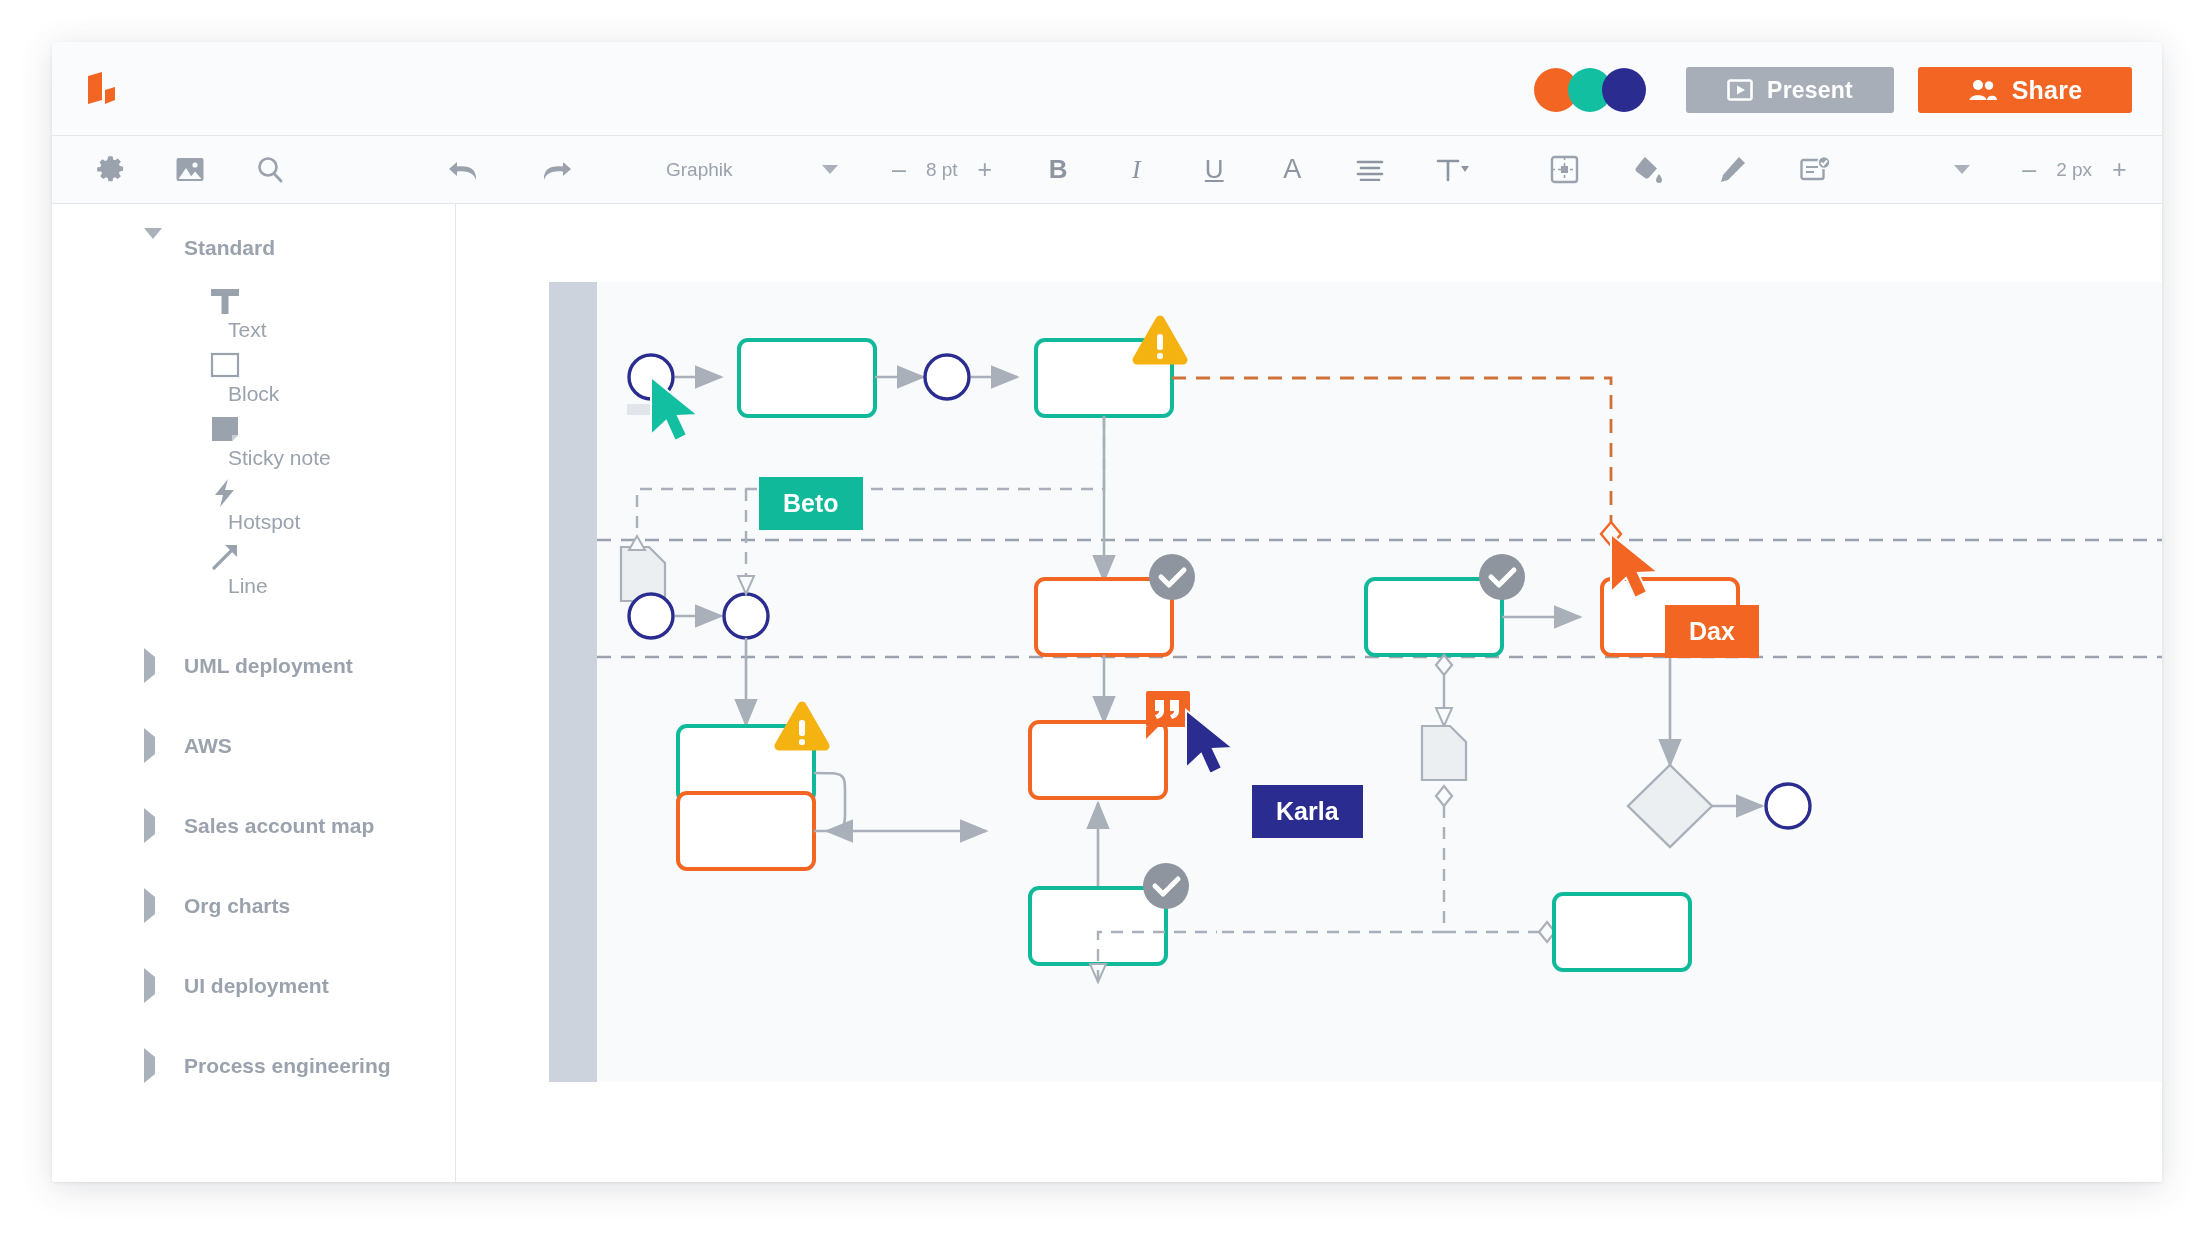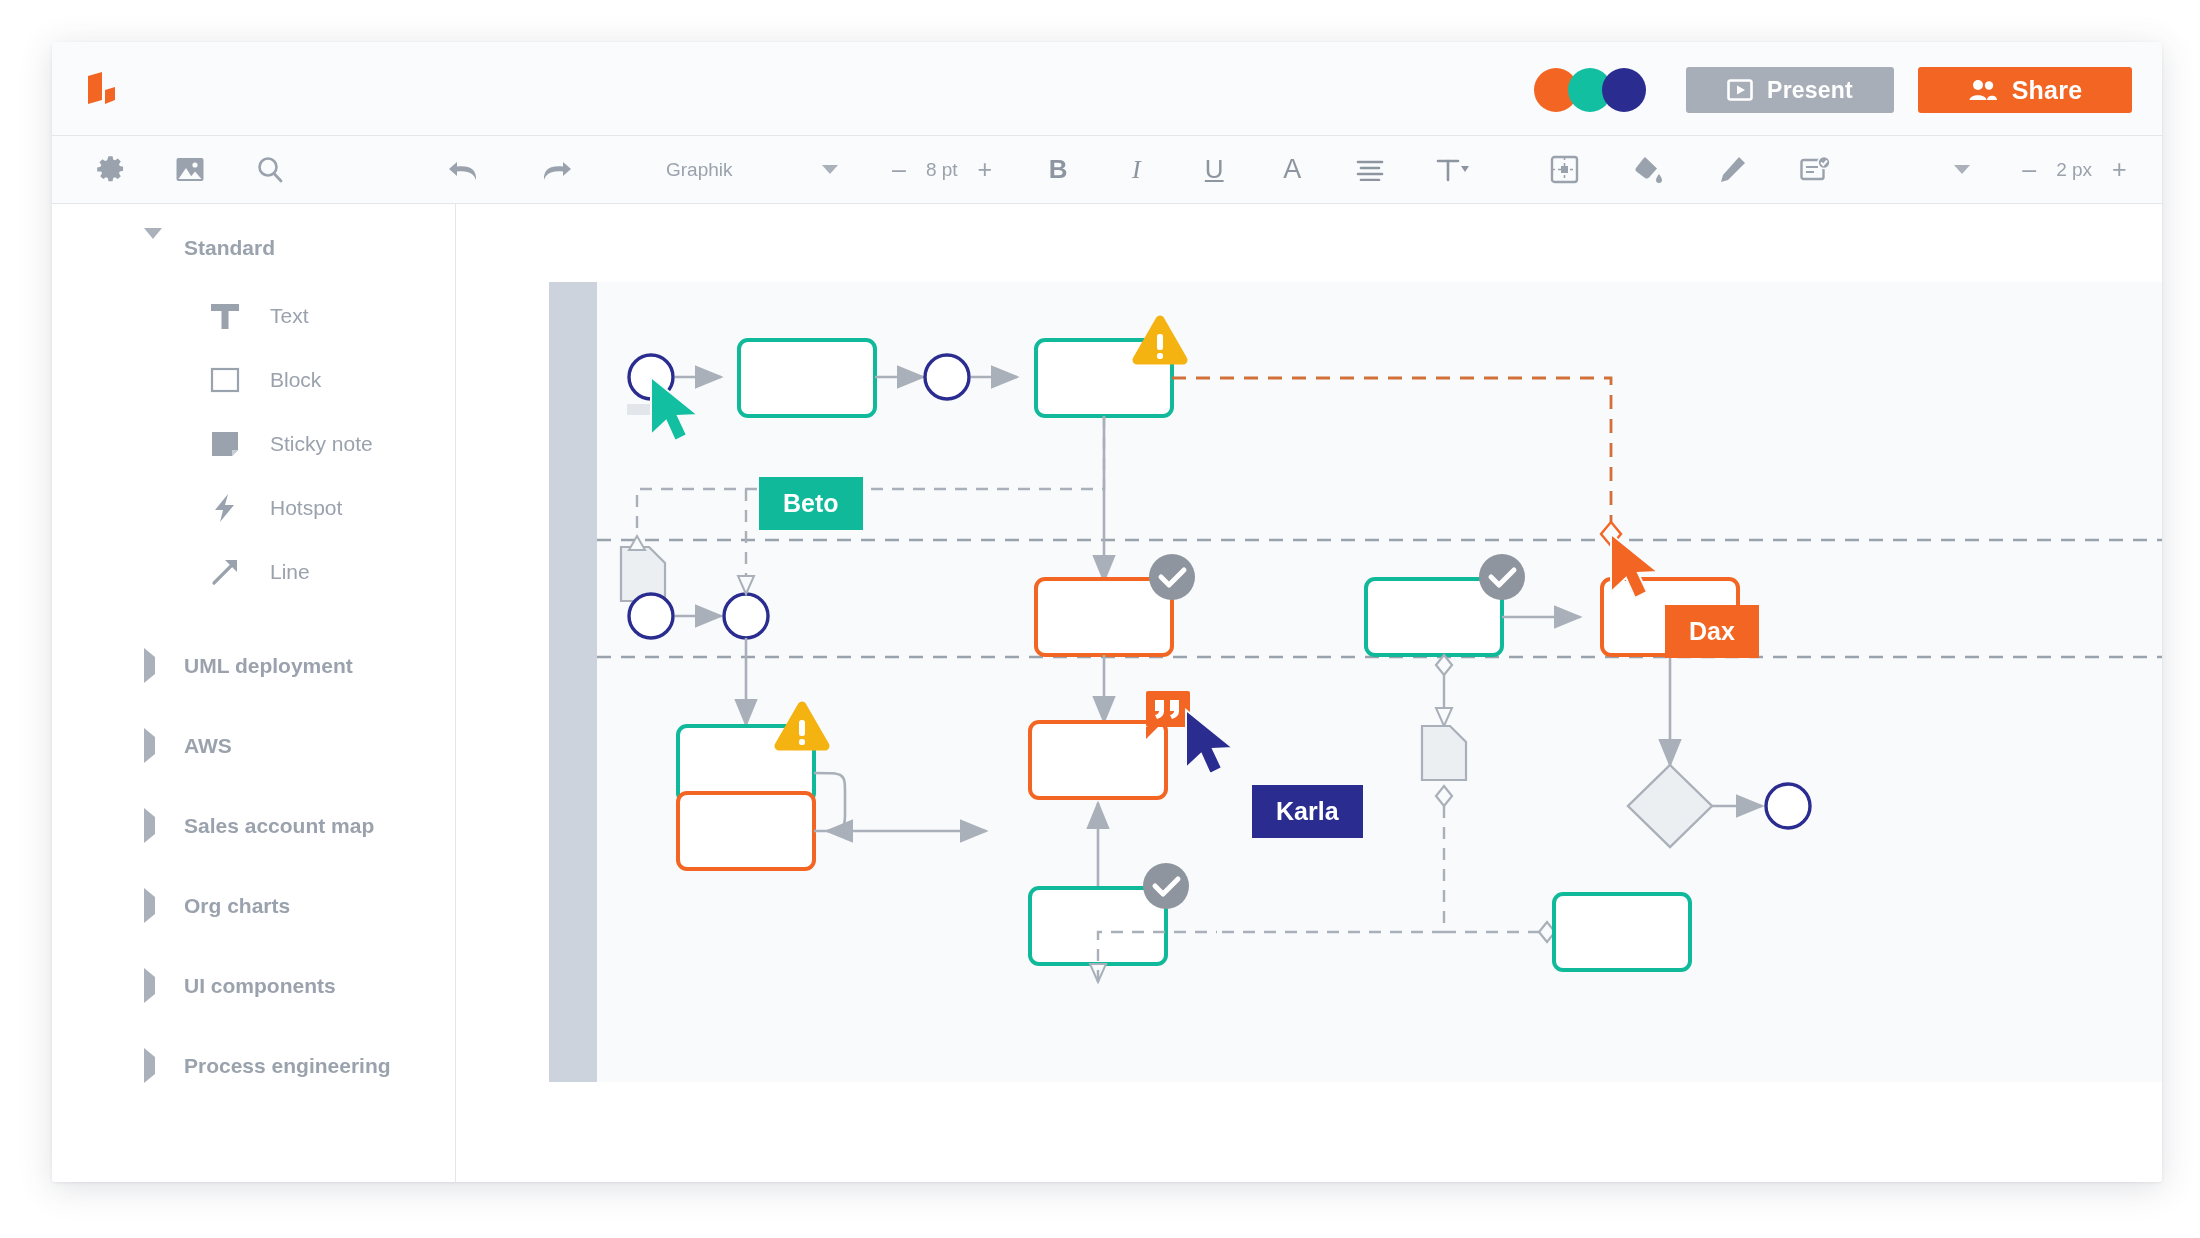--- a/index.html
+++ b/index.html
@@ -78,22 +78,22 @@
   }
   .sec-head {
     display:flex; align-items:center; height:44px; padding-left:86px;
     position:relative; cursor:pointer; user-select:none;
   }
   .sec-head .tri { position:absolute; left:92px; }
   .sec-label { margin-left:46px; font-size:21px; font-weight:bold; color:#9aa2ad; white-space:nowrap; }
   .tri-down { width:0;height:0;border-left:9px solid transparent;border-right:9px solid transparent;border-top:11px solid #aab1bb; }
   .tri-right{ width:0;height:0;border-top:9px solid transparent;border-bottom:9px solid transparent;border-left:11px solid #aab1bb; }
   .shape-item {
-    display:flex; align-items:center; height:64px; padding-left:152px;
-    cursor:pointer; user-select:none;
+    display:flex; align-items:flex-start; height:64px; padding-left:152px;
+    cursor:pointer; user-select:none;flex-direction:column;
   }
   .shape-ico { width:42px; display:flex; justify-content:center; align-items:center; }
   .shape-label { margin-left:24px; font-size:21px; color:#9aa2ad; }
 
   
   .canvas {
     position:absolute; left:405px; top:162px; right:0; bottom:0;
     background:#ffffff; overflow:hidden;
   }
   .page {
@@ -344,21 +344,21 @@
     <div class="sec-head" style="margin-top:36px">
       <span class="tri"><span class="tri-right"></span></span>
       <span class="sec-label">Sales account map</span>
     </div>
     <div class="sec-head" style="margin-top:36px">
       <span class="tri"><span class="tri-right"></span></span>
       <span class="sec-label">Org charts</span>
     </div>
     <div class="sec-head" style="margin-top:36px">
       <span class="tri"><span class="tri-right"></span></span>
-      <span class="sec-label">UI components</span>
+      <span class="sec-label">UI deployment</span>
     </div>
     <div class="sec-head" style="margin-top:36px">
       <span class="tri"><span class="tri-right"></span></span>
       <span class="sec-label">Process engineering</span>
     </div>
   </div>
 
   <div class="canvas">
     <div class="page">
 

